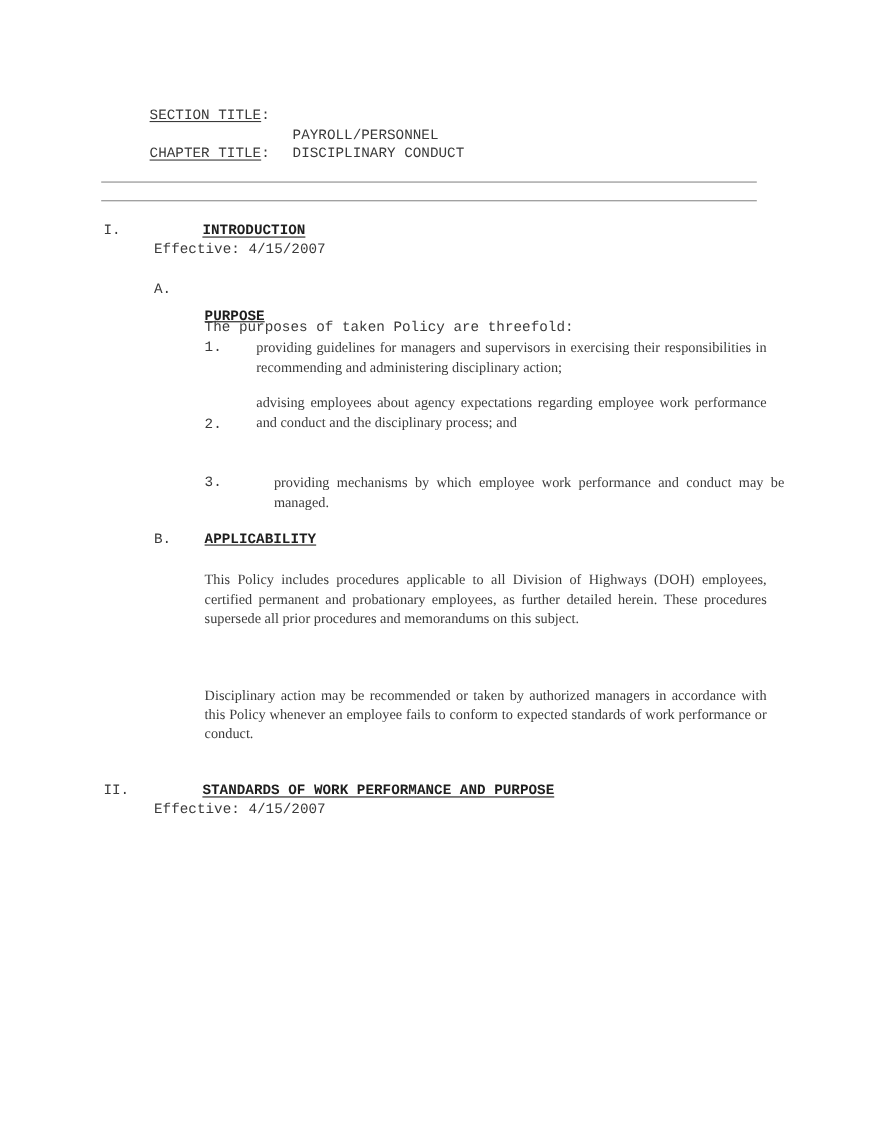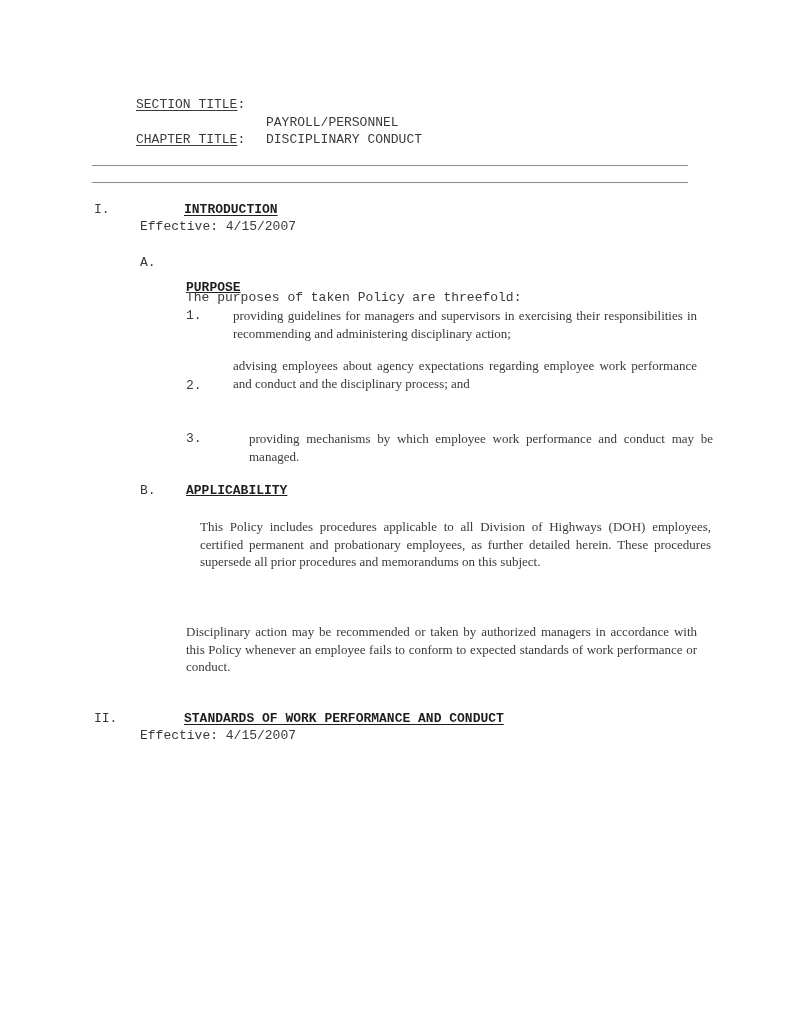--- a/index.html
+++ b/index.html
@@ -44,18 +44,18 @@
 
 <div class="list-num" style="left:186px; top:377px;">2.</div>
 <div class="just" style="left:233px; top:357px; width:464px;">advising employees about agency expectations regarding employee work performance and conduct and the disciplinary process; and</div>
 
 <div class="list-num" style="left:186px; top:430px;">3.</div>
 <div class="just" style="left:233px; top:430px; width:464px;margin-left:16px;">providing mechanisms by which employee work performance and conduct may be managed.</div>
 
 <div class="abs" style="left:140px; top:482px;">B.</div>
 <div class="abs b" style="left:186px; top:482px;">APPLICABILITY</div>
 
-<div class="just" style="left:200px; top:518px; width:511px;">This Policy includes procedures applicable to all Division of Highways (DOH) employees, certified permanent and probationary employees, as further detailed herein. These procedures supersede all prior procedures and memorandums on this subject.</div>
+<div class="just" style="left:186px; top:518px; width:511px;">This Policy includes procedures applicable to all Division of Highways (DOH) employees, certified permanent and probationary employees, as further detailed herein. These procedures supersede all prior procedures and memorandums on this subject.</div>
 <div class="just" style="left:186px; top:623px; width:511px;">Disciplinary action may be recommended or taken by authorized managers in accordance with this Policy whenever an employee fails to conform to expected standards of work performance or conduct.</div>
 
 <div class="abs" style="left:94px; top:710px;">II.</div>
-<div class="abs b u" style="left:140px; top:710px;">STANDARDS OF WORK PERFORMANCE AND CONDUCT</div>
+<div class="abs b u" style="left:140px; top:710px;">STANDARDS OF WORK PERFORMANCE AND PURPOSE</div>
 <div class="abs" style="left:140px; top:727px;">Effective: 4/15/2007</div>
 
 </body></html>

